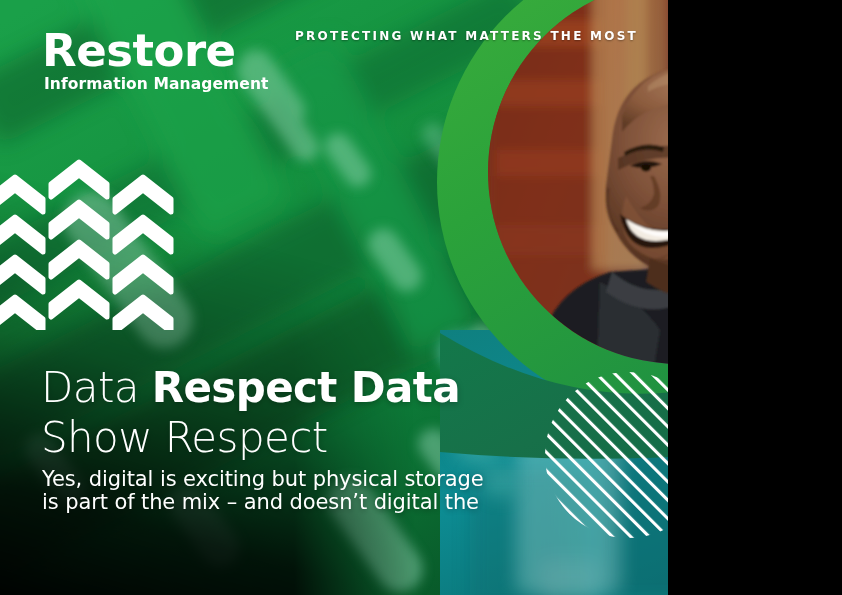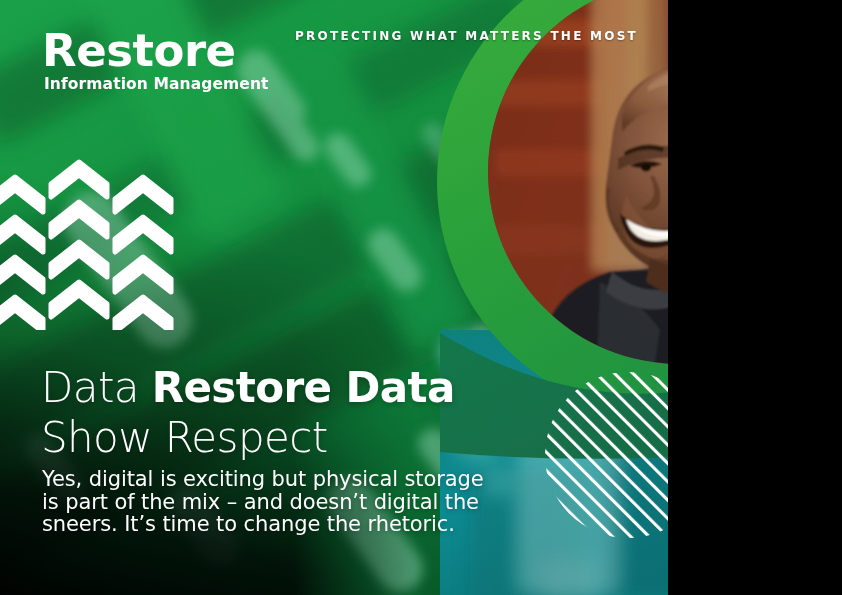--- a/index.html
+++ b/index.html
@@ -401,24 +401,23 @@
   <div id="content">
 
     <div id="logo-block">
       <span id="logo-wordmark">Restore</span>
       <span id="logo-sub">Information Management</span>
     </div>
 
     <div id="tagline">PROTECTING WHAT MATTERS THE MOST</div>
 
     <div id="headline">
-      <span class="ln"><span>Data </span><span class="em">Restore Data</span></span>
+      <span class="ln"><span>Data </span><span class="em">Respect Data</span></span>
       <span class="ln">Show Respect</span>
     </div>
 
     <div id="subhead">
       <span class="ln">Yes, digital is exciting but physical storage</span>
       <span class="ln">is part of the mix – and doesn’t digital the</span>
-      <span class="ln">sneers. It’s time to change the rhetoric.</span>
     </div>
 
   </div>
 </div>
 
 </body></html>

